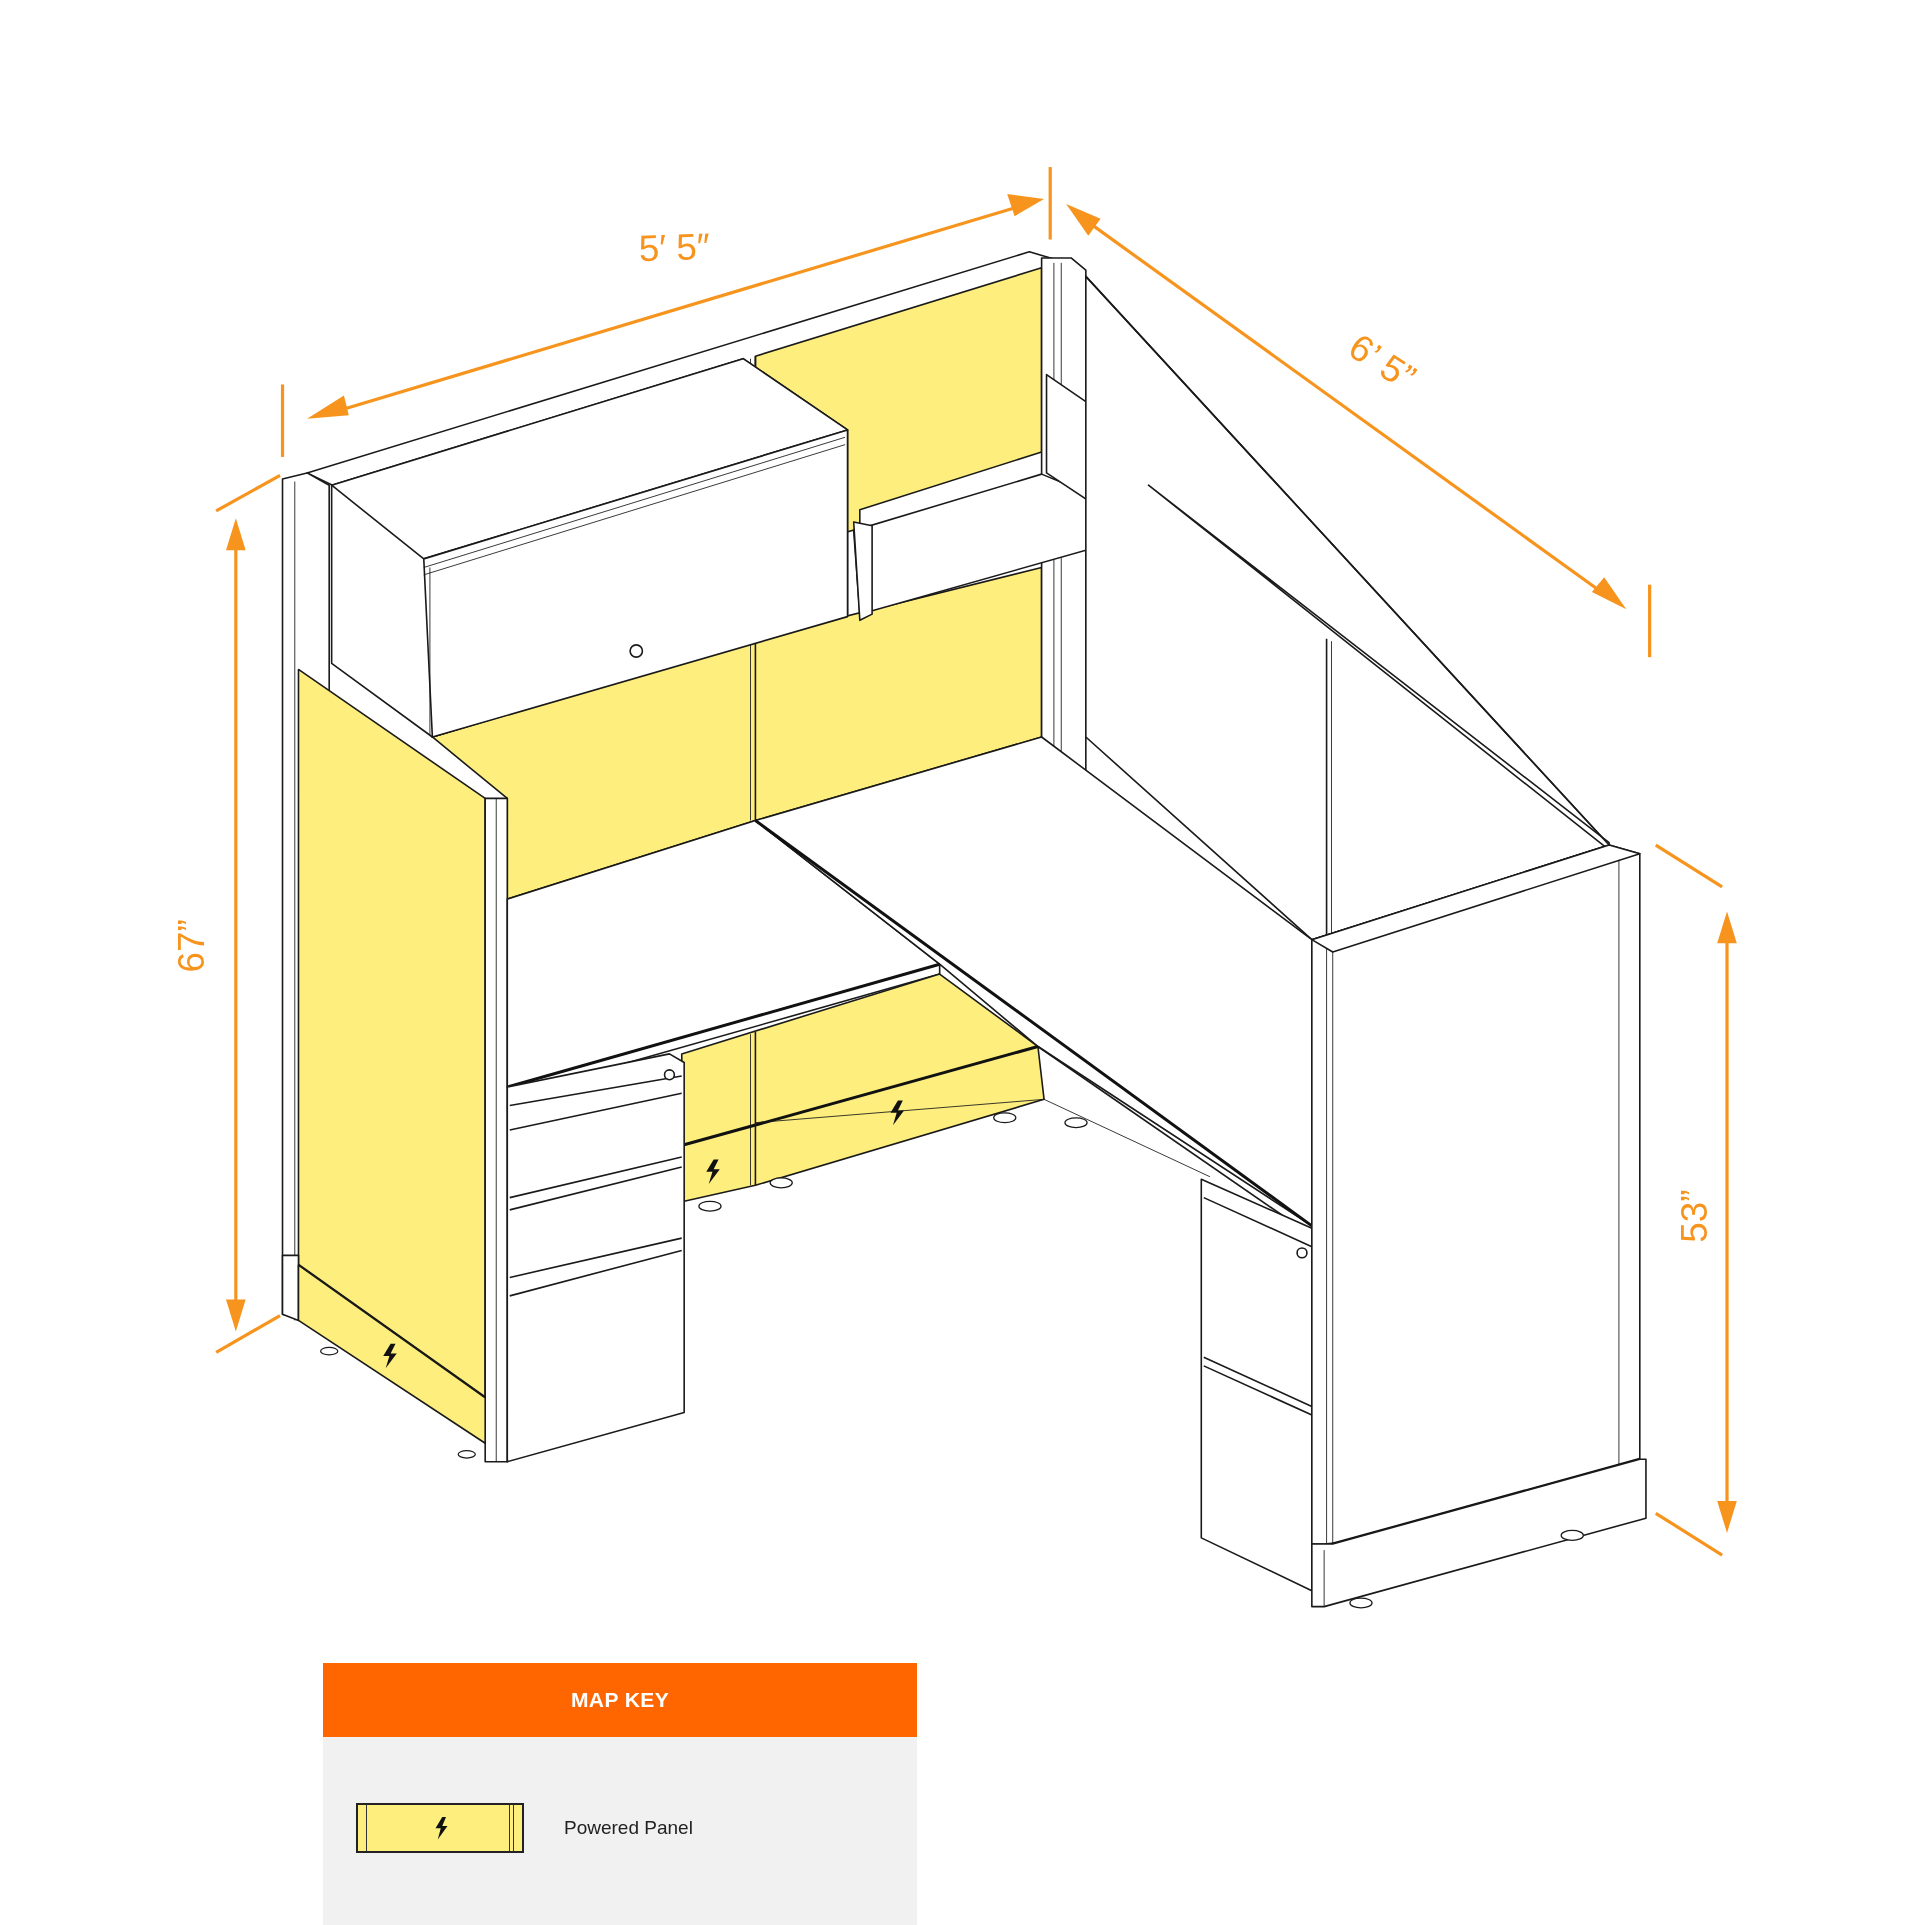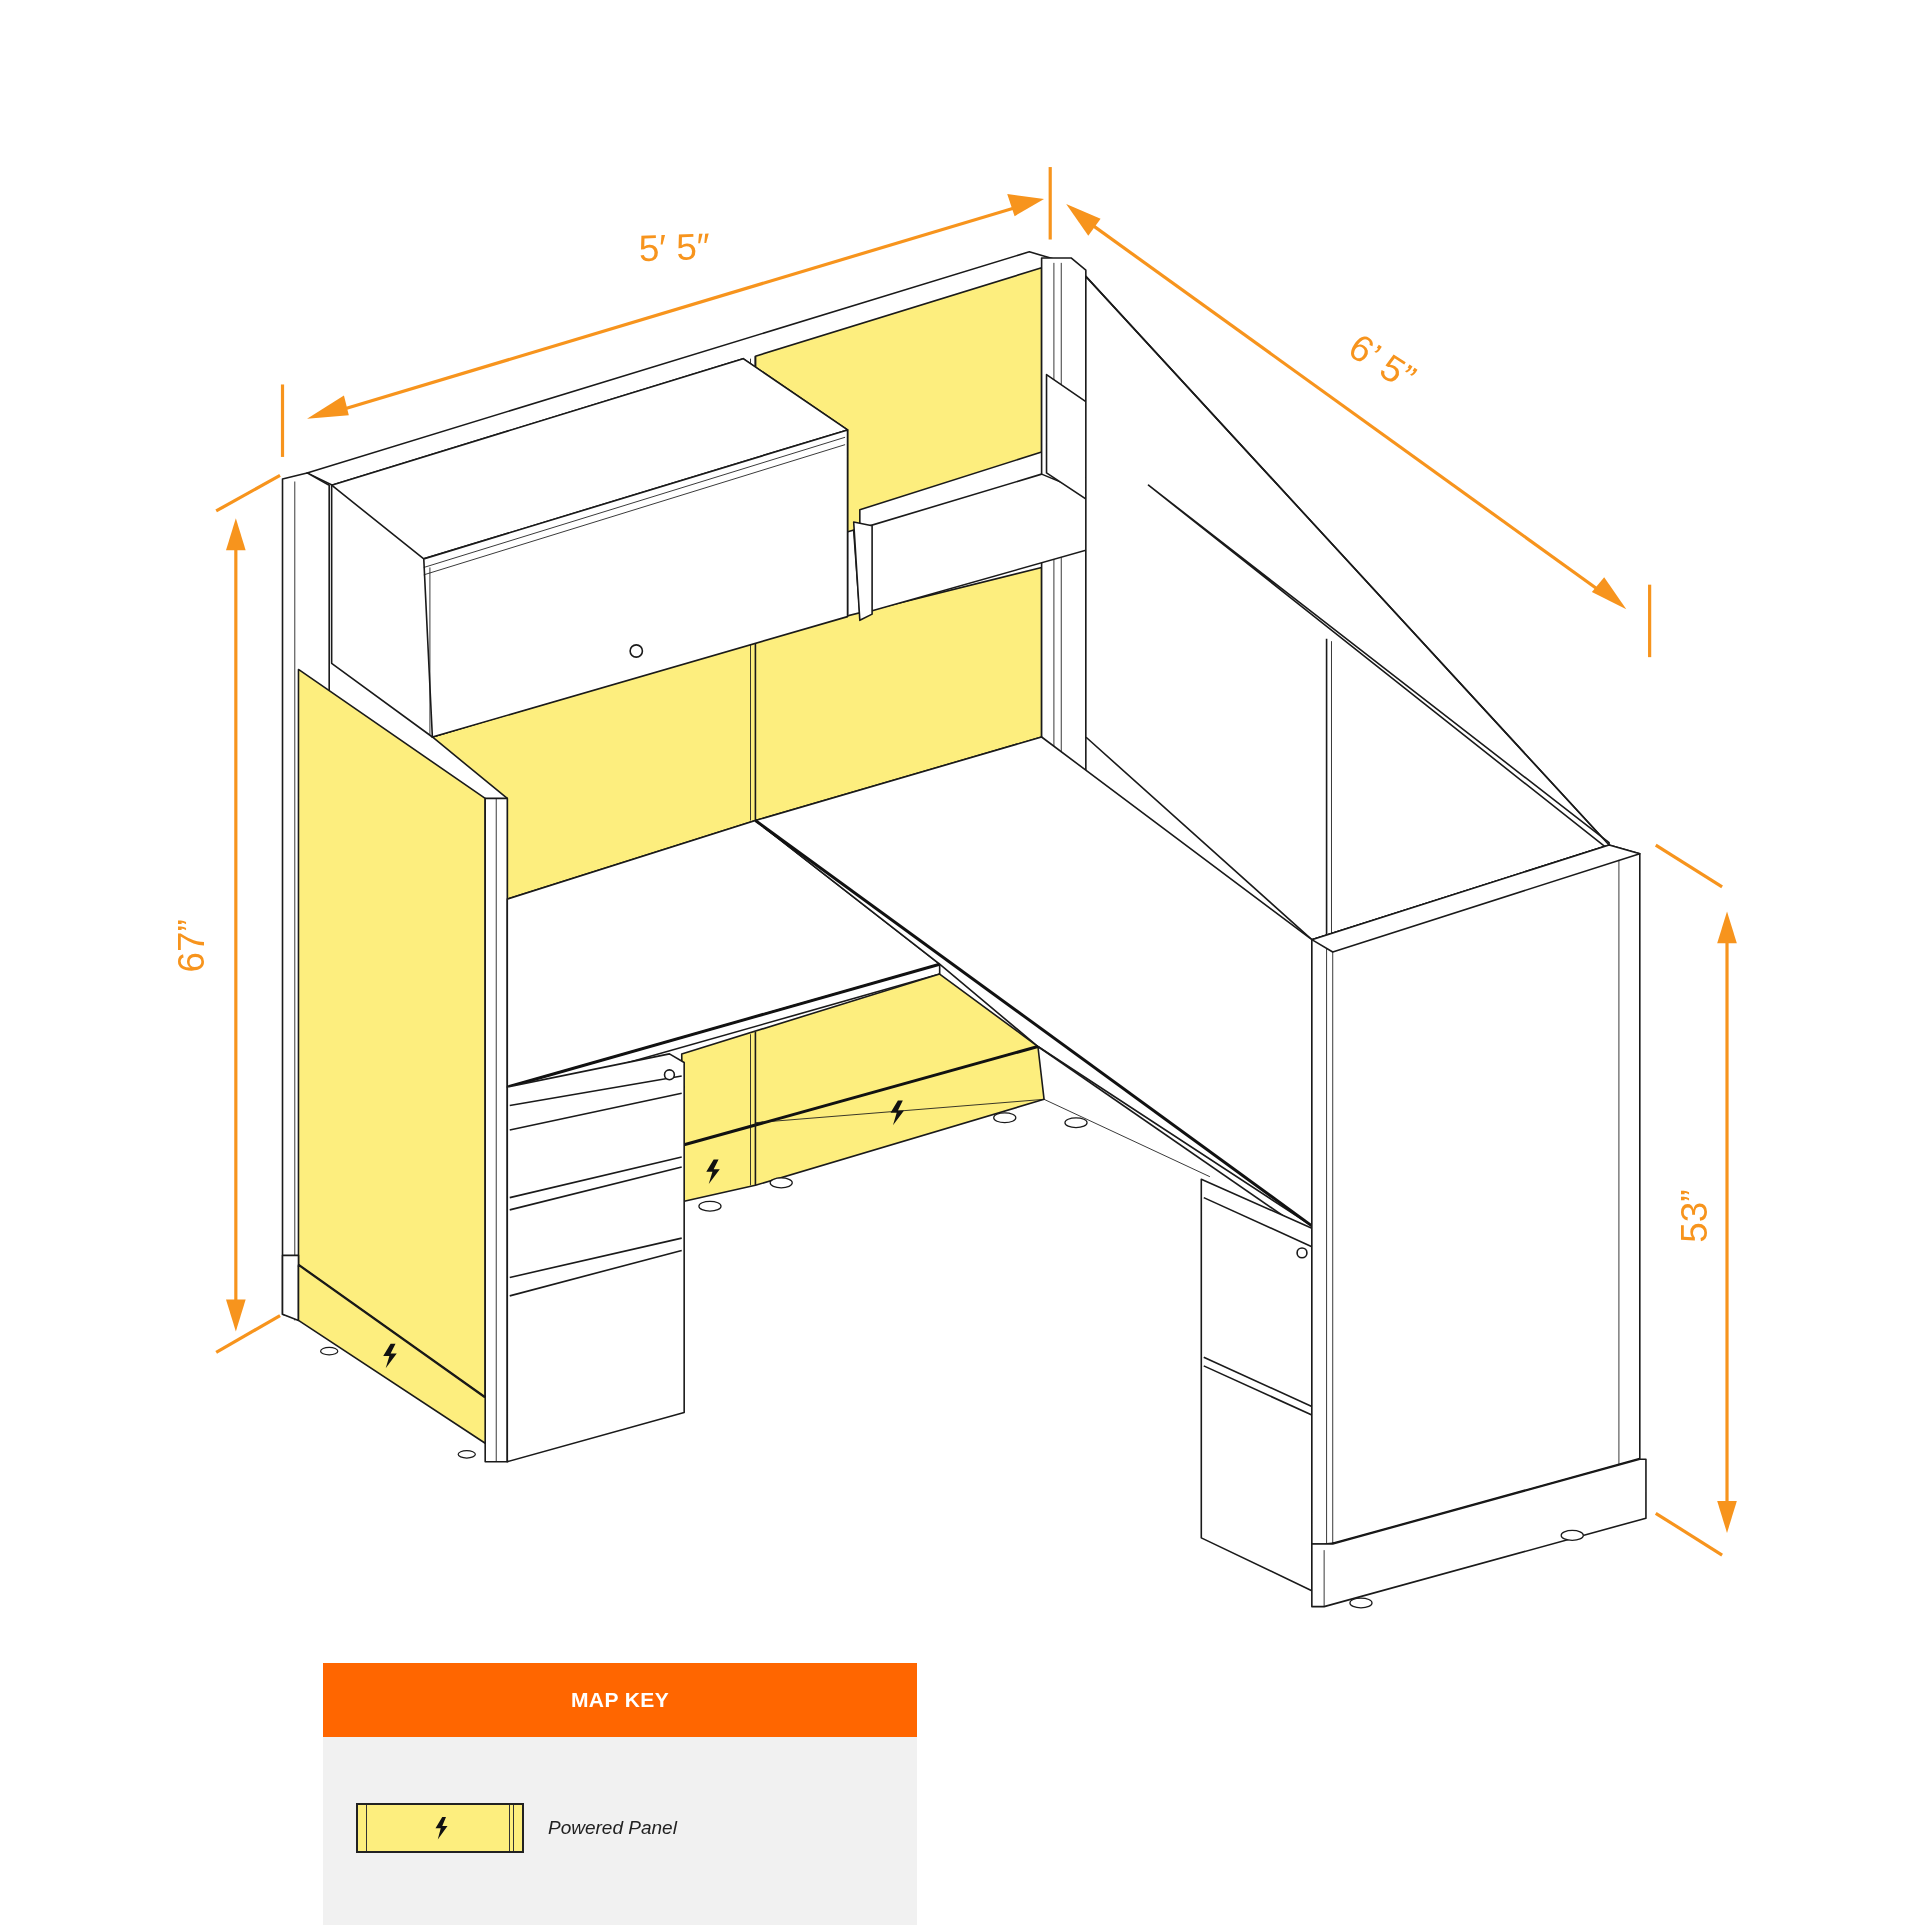--- a/index.html
+++ b/index.html
@@ -15,21 +15,21 @@
   .dimtext { fill: #f7941d; font-family: "Liberation Sans", sans-serif; font-size: 30px; }
   .bolt { fill: #111; }
   .foot { fill: #fff; stroke: #1a1a1a; stroke-width: 1; }
 
   #map-key { position: absolute; left: 323px; top: 1663px; width: 594px; height: 289px; background: #f1f1f1; border-radius: 23px; }
   #map-key .hdr { height: 74px; background: #ff6600; color: #ffffff; font-weight: bold; font-size: 21px; display: flex; align-items: center; justify-content: center; letter-spacing: 0.4px; }
   #map-key .row { position: absolute; left: 33px; top: 140px; display: flex; align-items: center; }
   #map-key .swatch { width: 168px; height: 50px; background: #fdee7e; border: 2.3px solid #222; box-sizing: border-box; position: relative; }
   #map-key .swatch .edge { position: absolute; top: 0; bottom: 0; width: 0; border-left: 1.1px solid #333; }
   #map-key .swatch svg { position: absolute; left: 76px; top: 12px; }
-  #map-key .label { margin-left: 24px; font-size: 19px; color: #222; font-style: italic; }
+  #map-key .label { margin-left: 40px; font-size: 19px; color: #222; }
 </style>
 </head>
 <body>
 
 <svg id="drawing" viewBox="0 0 1568 1568" xmlns="http://www.w3.org/2000/svg">
 
   <g>
     <line class="dim" x1="230" y1="313" x2="230" y2="372"></line>
     <line class="dim" x1="855" y1="136" x2="855" y2="195"></line>
     <line class="dim" x1="270" y1="336" x2="830" y2="168"></line>

